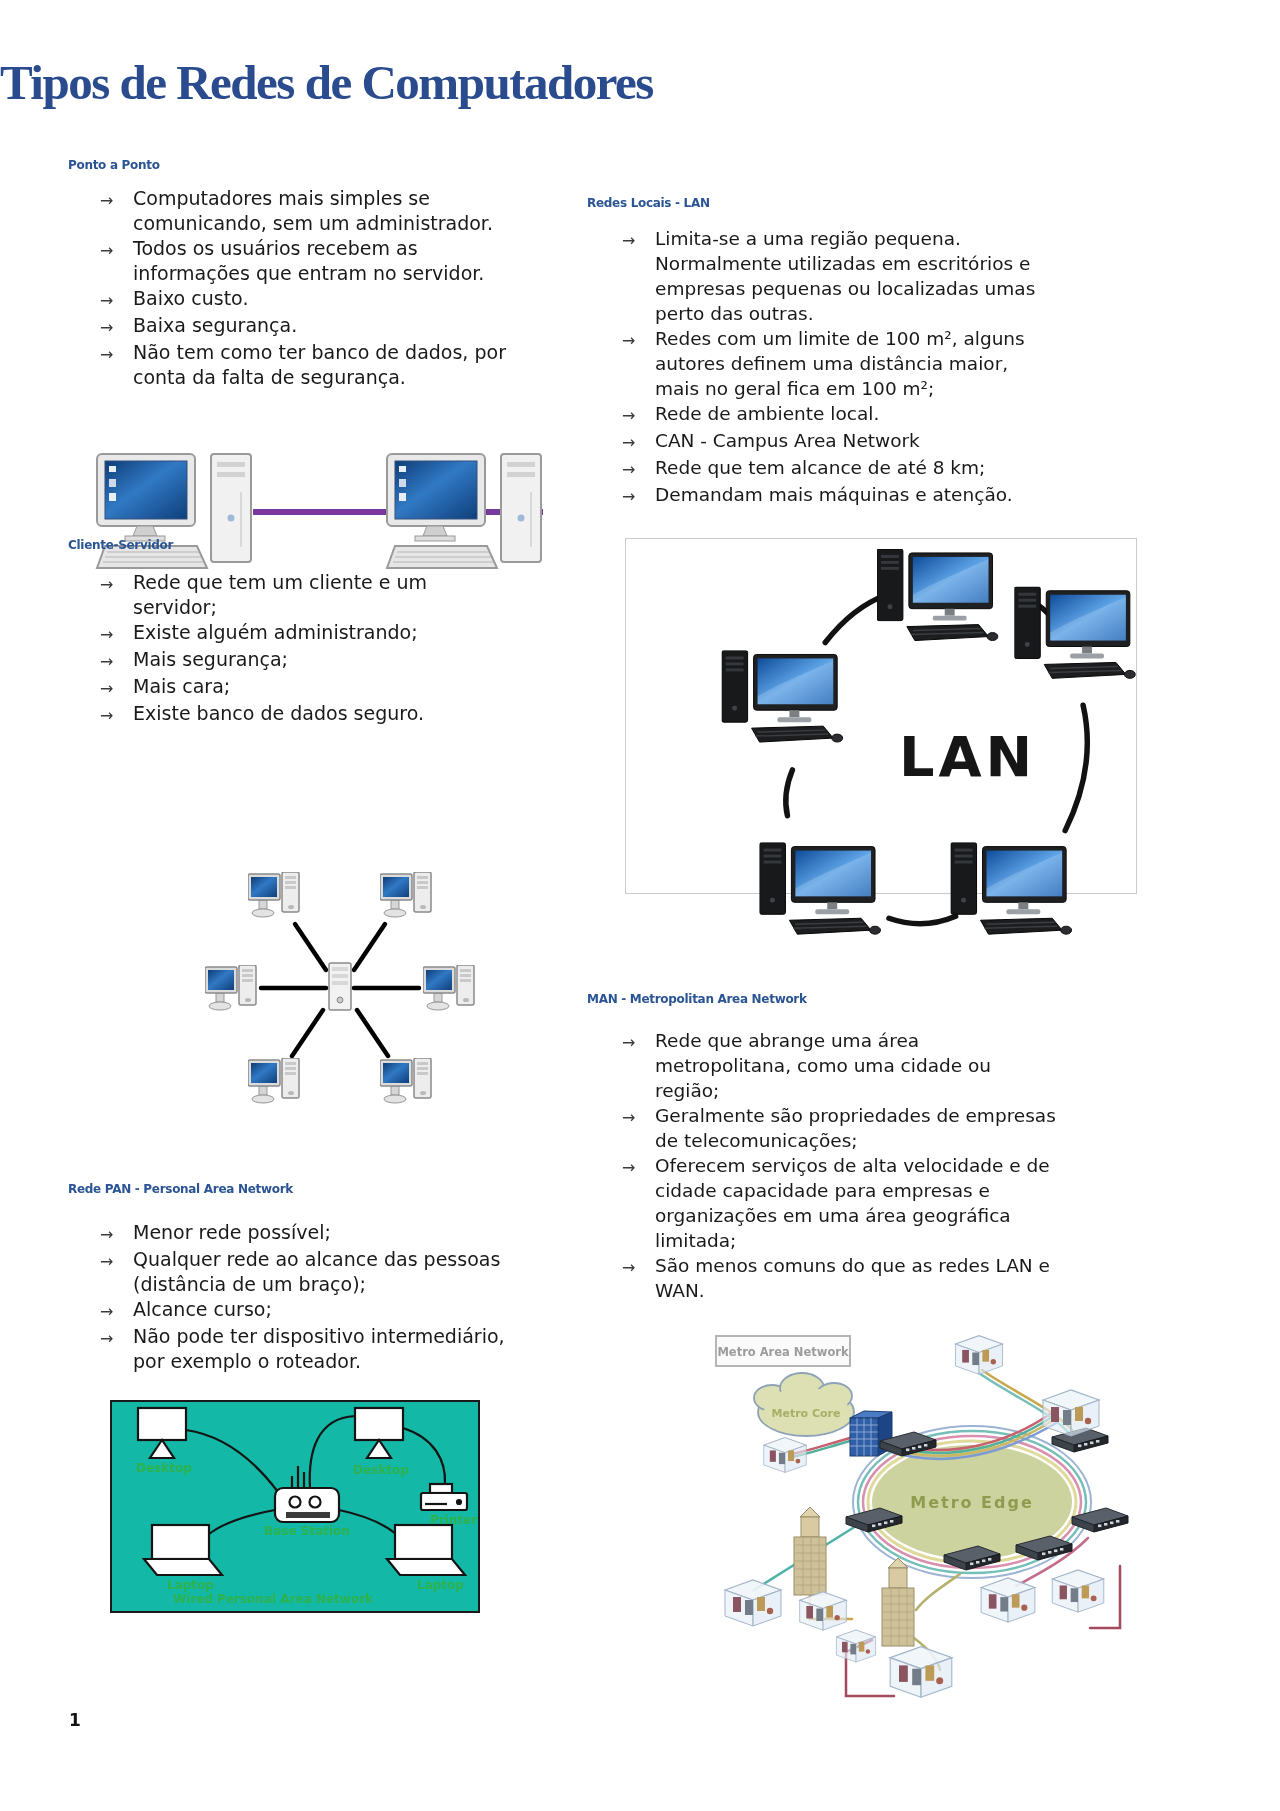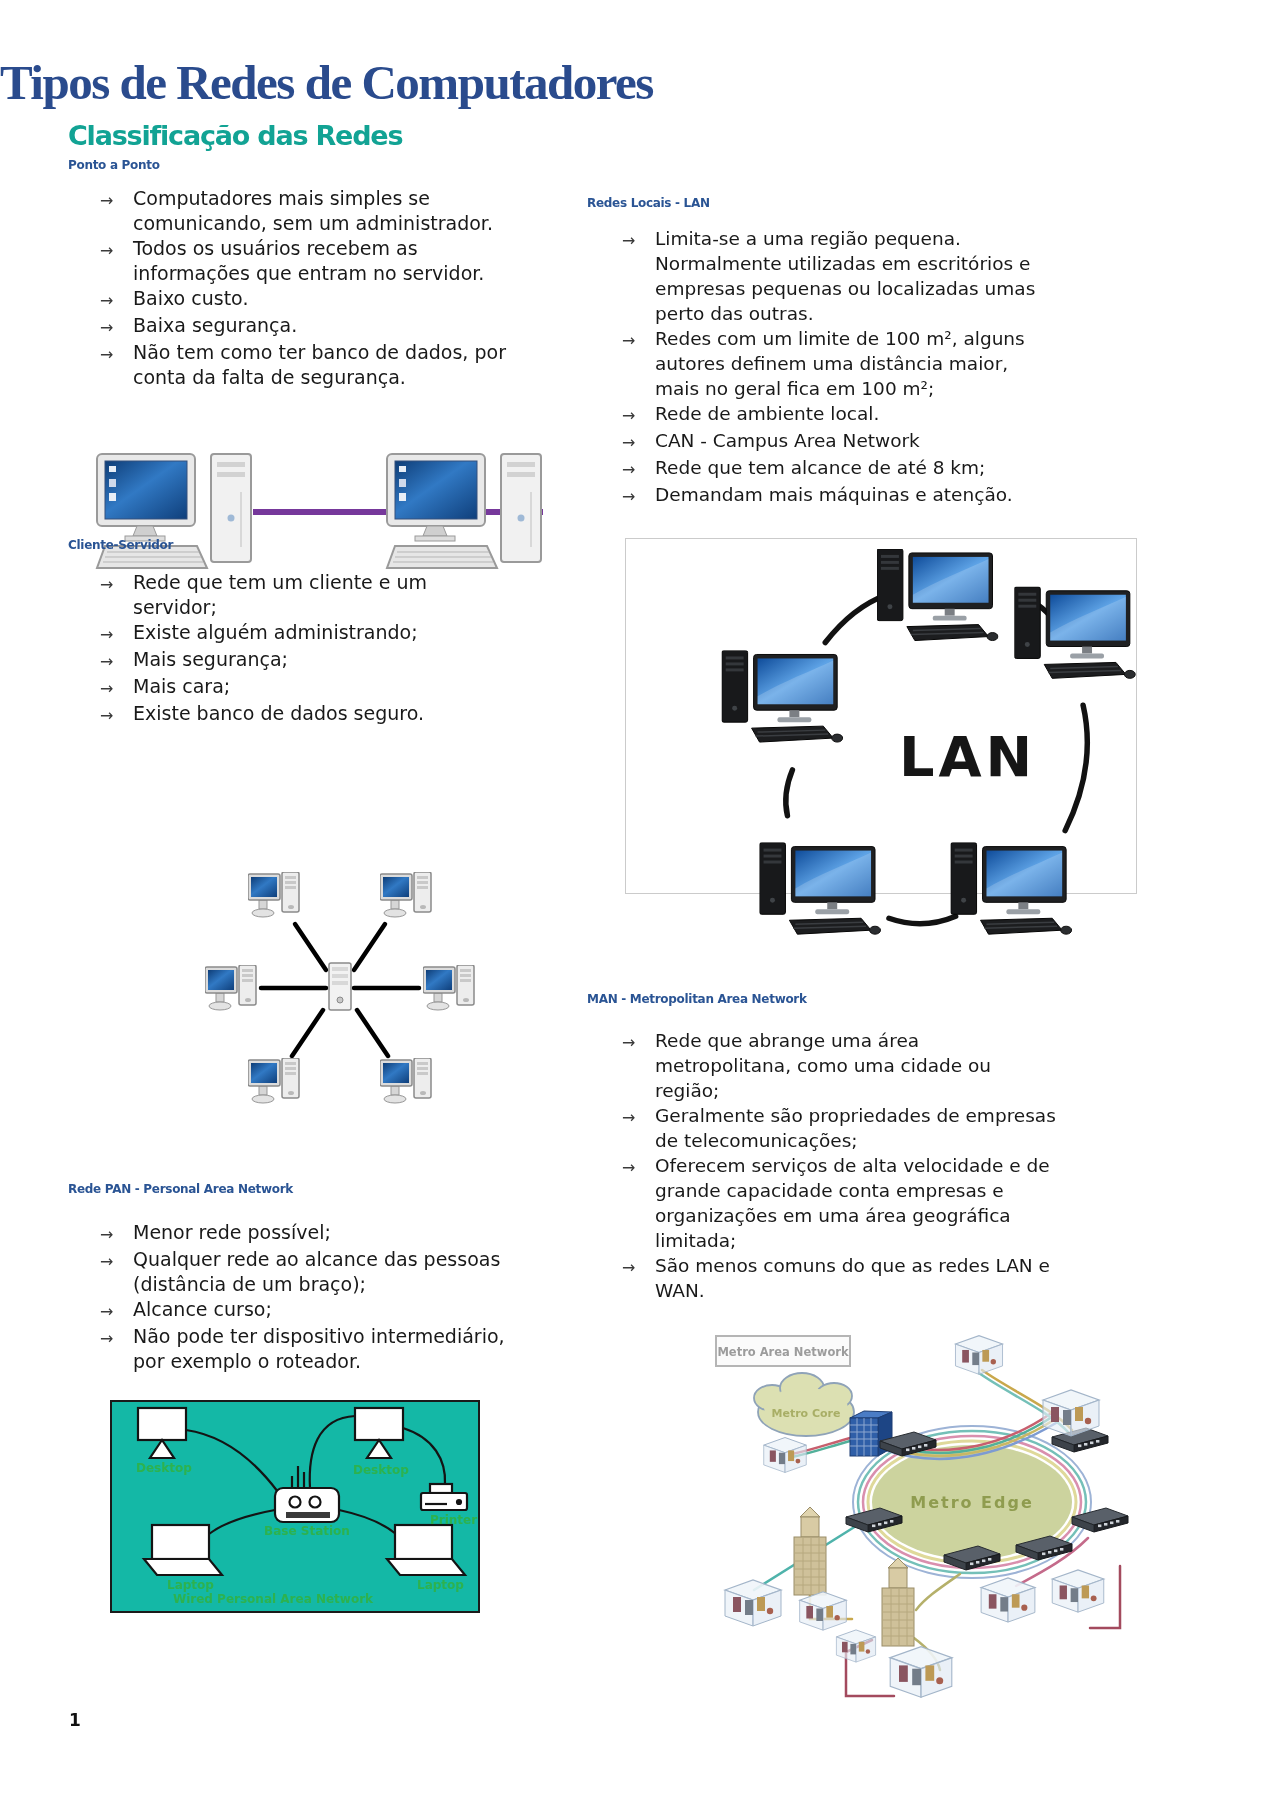--- a/index.html
+++ b/index.html
@@ -148,21 +148,20 @@
     <rect x="34" y="19" width="8" height="14" fill="#bd9a55"></rect>
     <circle cx="47" cy="33" r="3.2" fill="#a8604f"></circle>
   </symbol>
 </defs>
 </svg>
 
 <div class="page">
 
   <div class="doc-title">Tipos de Redes de Computadores</div>
 
-  <div class="h-teal">Classificação das Redes</div>
 
   <div class="h-blue" id="h-ponto">Ponto a Ponto</div>
   <ul class="arrow-list" id="list-ponto">
     <li>
         <span class="arrow">→</span>
         <span class="li-text">Computadores mais simples se comunicando, sem um administrador.</span>
       </li>
     <li>
         <span class="arrow">→</span>
         <span class="li-text">Todos os usuários recebem as informações que entram no servidor.</span>
@@ -356,21 +355,21 @@
     <li>
         <span class="arrow">→</span>
         <span class="li-text">Rede que abrange uma área metropolitana, como uma cidade ou região;</span>
       </li>
     <li>
         <span class="arrow">→</span>
         <span class="li-text">Geralmente são propriedades de empresas de telecomunicações;</span>
       </li>
     <li>
         <span class="arrow">→</span>
-        <span class="li-text">Oferecem serviços de alta velocidade e de grande capacidade conta empresas e organizações em uma área geográfica limitada;</span>
+        <span class="li-text">Oferecem serviços de alta velocidade e de cidade capacidade para empresas e organizações em uma área geográfica limitada;</span>
       </li>
     <li>
         <span class="arrow">→</span>
         <span class="li-text">São menos comuns do que as redes LAN e WAN.</span>
       </li>
   </ul>
 
   <div class="img-box" id="img-man">
     <svg viewBox="0 0 515 478" width="515" height="478">
 

